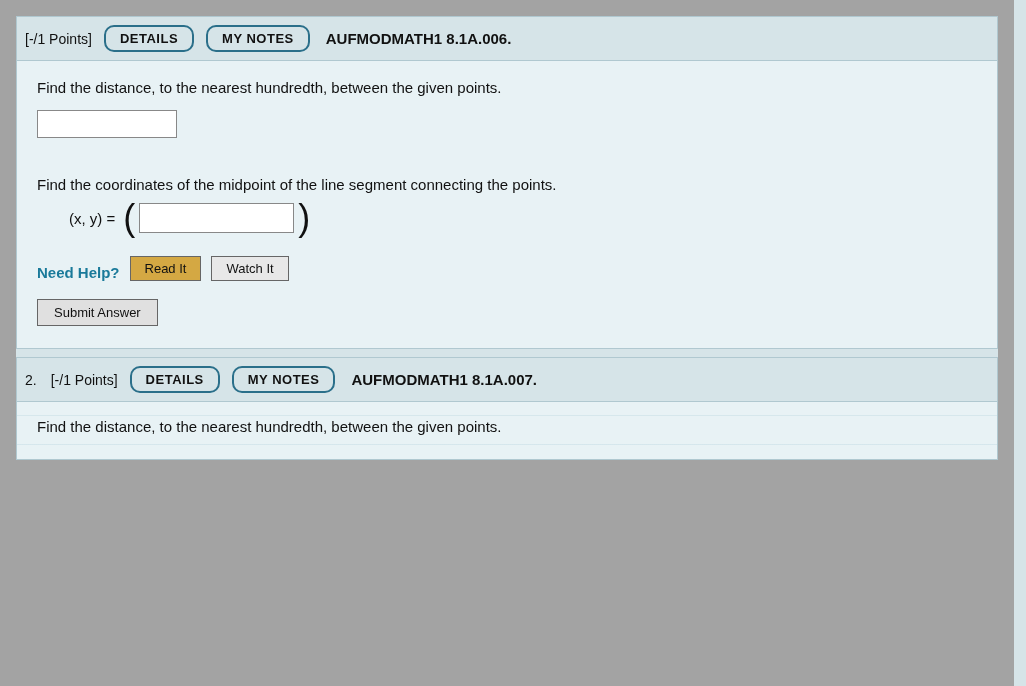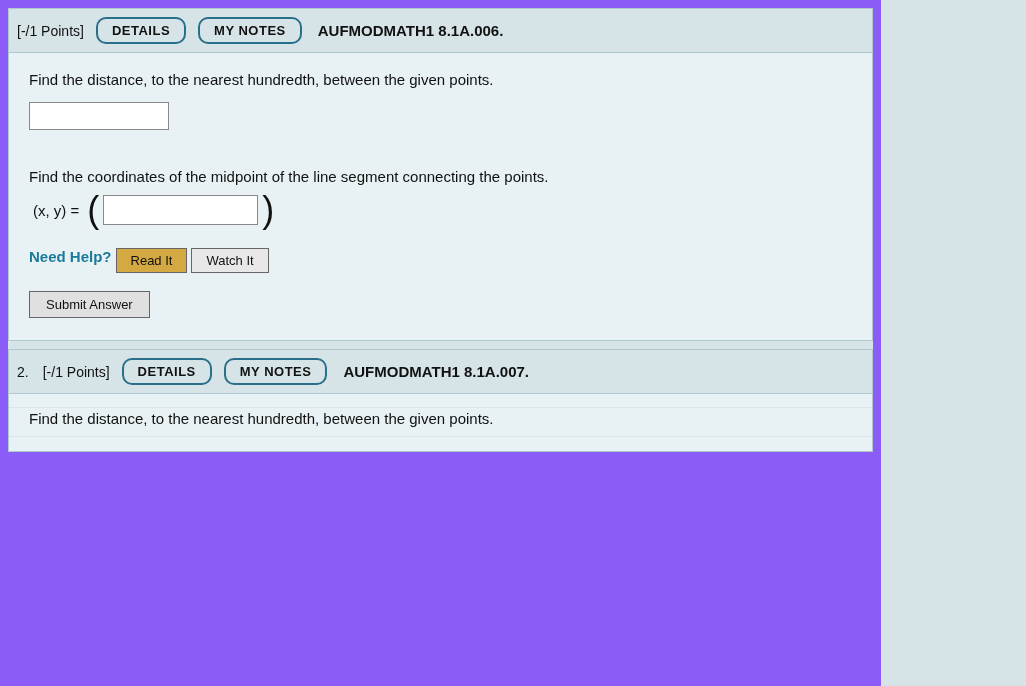--- a/index.html
+++ b/index.html
@@ -8,24 +8,24 @@
       background-color: #d6e4e8;
       font-family: Arial, sans-serif;
       font-size: 15px;
       color: #111;
       width: 1026px;
       min-height: 686px;
       overflow: hidden;
     }
 
     .page-wrapper {
-      width: 881px;
+      width: 1014px;
       min-height: 686px;
-      background: #8b5cf6;
-      padding: 8px;
+      background: #a3a3a3;
+      padding: 16px;
     }
 
     
     .problem-block {
       background: #e8f2f5;
       border: 1px solid #b0c8d0;
       margin: 0 0 0 0;
       padding: 0;
     }
 
@@ -117,37 +117,38 @@
       align-items: center;
       gap: 4px;
       margin-bottom: 20px;
       margin-left: 4px;
     }
 
     .midpoint-label {
       font-size: 15px;
       color: #111;
       margin-right: 4px;
+      margin-left: 28px;
     }
 
     .paren {
       font-size: 36px;
       color: #111;
       line-height: 1;
       font-weight: 300;
     }
 
     .midpoint-input {
       width: 150px;
     }
 
     .need-help-row {
       display: flex;
-      align-items: flex-start;
-      gap: 4px;
+      align-items: flex-end;
+      gap: 10px;
       margin-bottom: 18px;
     }
 
     .need-help-label {
       font-size: 15px;
       font-weight: bold;
       color: #1a7a9a;
     }
 
     .help-btn {

